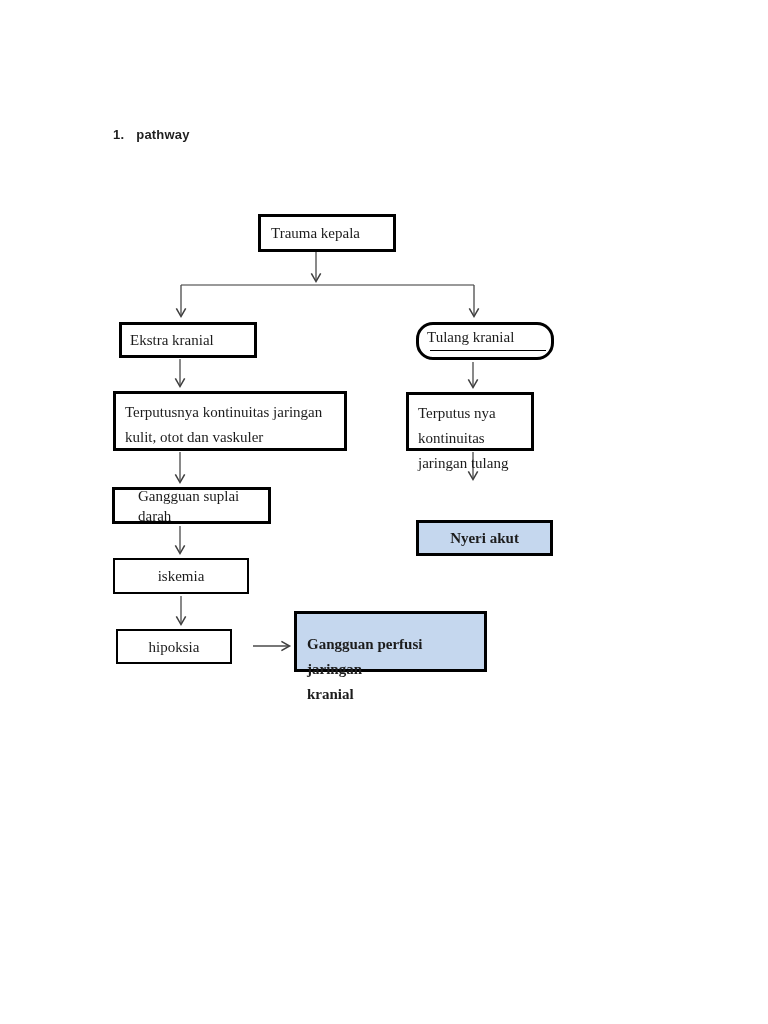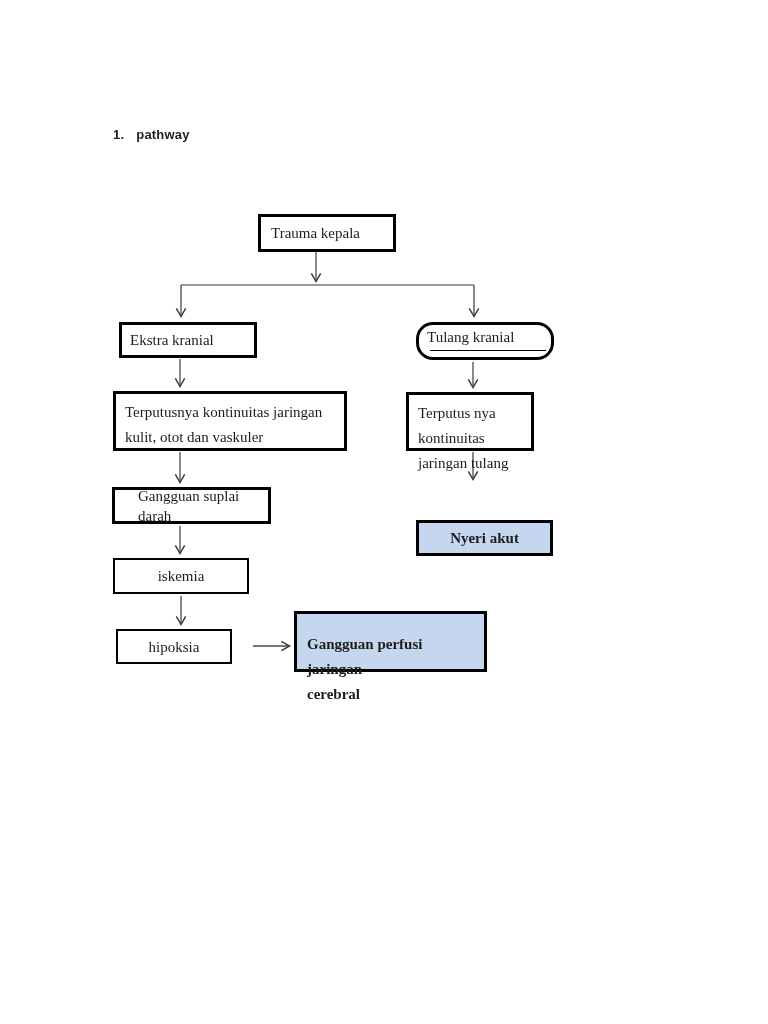--- a/index.html
+++ b/index.html
@@ -122,16 +122,16 @@
   <div class="node v-center h-center" id="n-iskemia">
     <span>iskemia</span>
   </div>
 
   <div class="node v-center h-center" id="n-hipoksia">
     <span>hipoksia</span>
   </div>
 
   <div class="node multiline bold highlight" id="n-perfusi">
     <span class="line">Gangguan perfusi jaringan</span>
-    <span class="line">cerebral</span>
+    <span class="line">kranial</span>
   </div>
 
 </div>
 
 </body></html>

